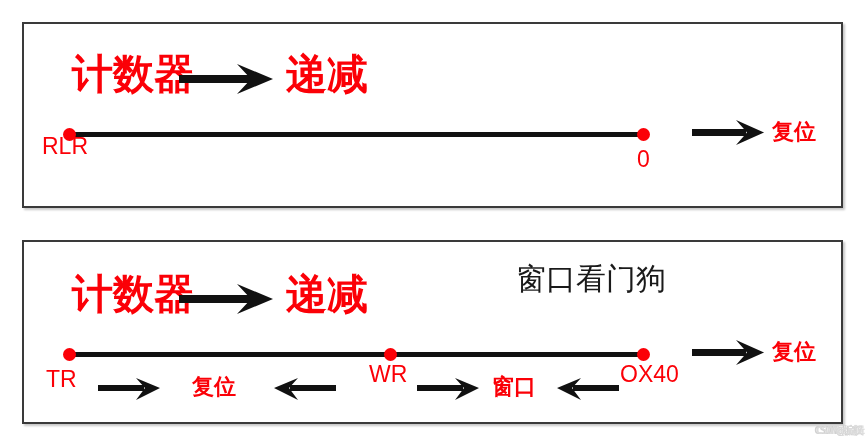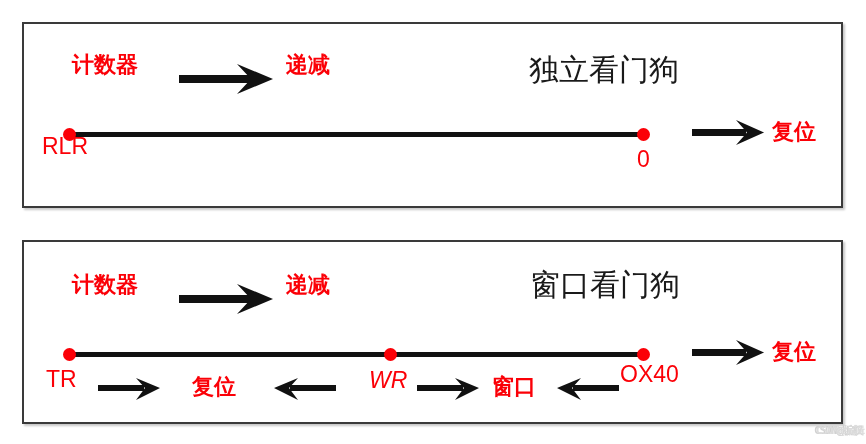--- a/index.html
+++ b/index.html
@@ -45,21 +45,21 @@
   }
 
   
   .red {
     color: #fb0007;
   }
   .black {
     color: #1a1a1a;
   }
   .cn-big {
-    font-size: 22px;
+    font-size: 41px;
     font-weight: 700;
     line-height: 1;
     white-space: nowrap;
   }
   .cn-title {
     font-size: 30px;
     font-weight: 400;
     line-height: 1;
     white-space: nowrap;
     letter-spacing: 0px;
@@ -130,21 +130,20 @@
 
     <div class="abs cn-big red" style="left:48px; top:30px;">计数器</div>
 
     <svg class="arrow-svg" style="left:155px; top:38px;" width="94" height="34" viewBox="0 0 94 34">
       <rect x="0" y="13" width="72" height="8" fill="#111111"></rect>
       <path d="M58 2 L94 17 L58 32 L72 17 Z" fill="#111111"></path>
     </svg>
 
     <div class="abs cn-big red" style="left:262px; top:30px;">递减</div>
 
-    <div class="abs cn-title black" style="left:505px; top:31px;">独立看门狗</div>
 
     <div class="timeline-bar" style="left:45px; top:108px; width:575px;"></div>
 
     <div class="dot" style="left:39px; top:104px;"></div>
     <div class="dot" style="left:613px; top:104px;"></div>
 
     <div class="abs lbl red" style="left:18px; top:111px;">RLR</div>
 
     <div class="abs lbl red" style="left:613px; top:124px;">0</div>
 
@@ -160,31 +159,31 @@
 
     <div class="abs cn-big red" style="left:48px; top:32px;">计数器</div>
 
     <svg class="arrow-svg" style="left:155px; top:40px;" width="94" height="34" viewBox="0 0 94 34">
       <rect x="0" y="13" width="72" height="8" fill="#111111"></rect>
       <path d="M58 2 L94 17 L58 32 L72 17 Z" fill="#111111"></path>
     </svg>
 
     <div class="abs cn-big red" style="left:262px; top:32px;">递减</div>
 
-    <div class="abs cn-title black" style="left:506px; top:22px;margin-top:6px;">窗口看门狗</div>
+    <div class="abs cn-title black" style="left:492px; top:22px;">窗口看门狗</div>
 
     <div class="timeline-bar" style="left:45px; top:110px; width:575px;"></div>
 
     <div class="dot" style="left:39px; top:106px;"></div>
     <div class="dot" style="left:360px; top:106px;"></div>
     <div class="dot" style="left:613px; top:106px;"></div>
 
     <div class="abs lbl red" style="left:22px; top:126px;">TR</div>
 
-    <div class="abs lbl red" style="left:345px; top:127px;font-style:italic;">WR</div>
+    <div class="abs lbl red" style="left:345px; top:121px;">WR</div>
 
     <div class="abs lbl red" style="left:596px; top:121px;">OX40</div>
 
     <svg class="arrow-svg" style="left:74px; top:135px;" width="62" height="24" viewBox="0 0 62 24">
       <rect x="0" y="8" width="46" height="6" fill="#111111"></rect>
       <path d="M38 1 L62 11 L38 23 L47 11 Z" fill="#111111"></path>
     </svg>
 
     <div class="abs lbl-cn red" style="left:168px; top:134px;">复位</div>
 

